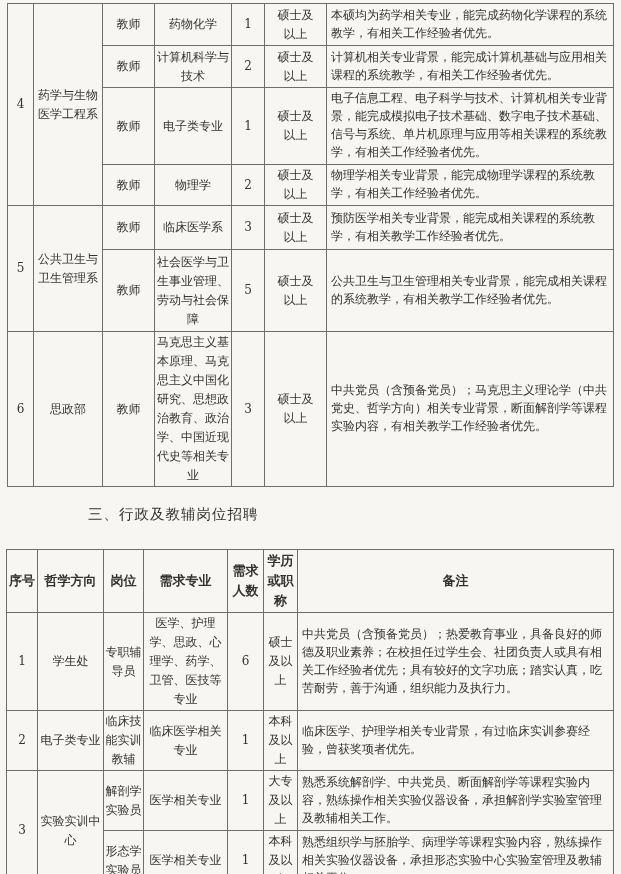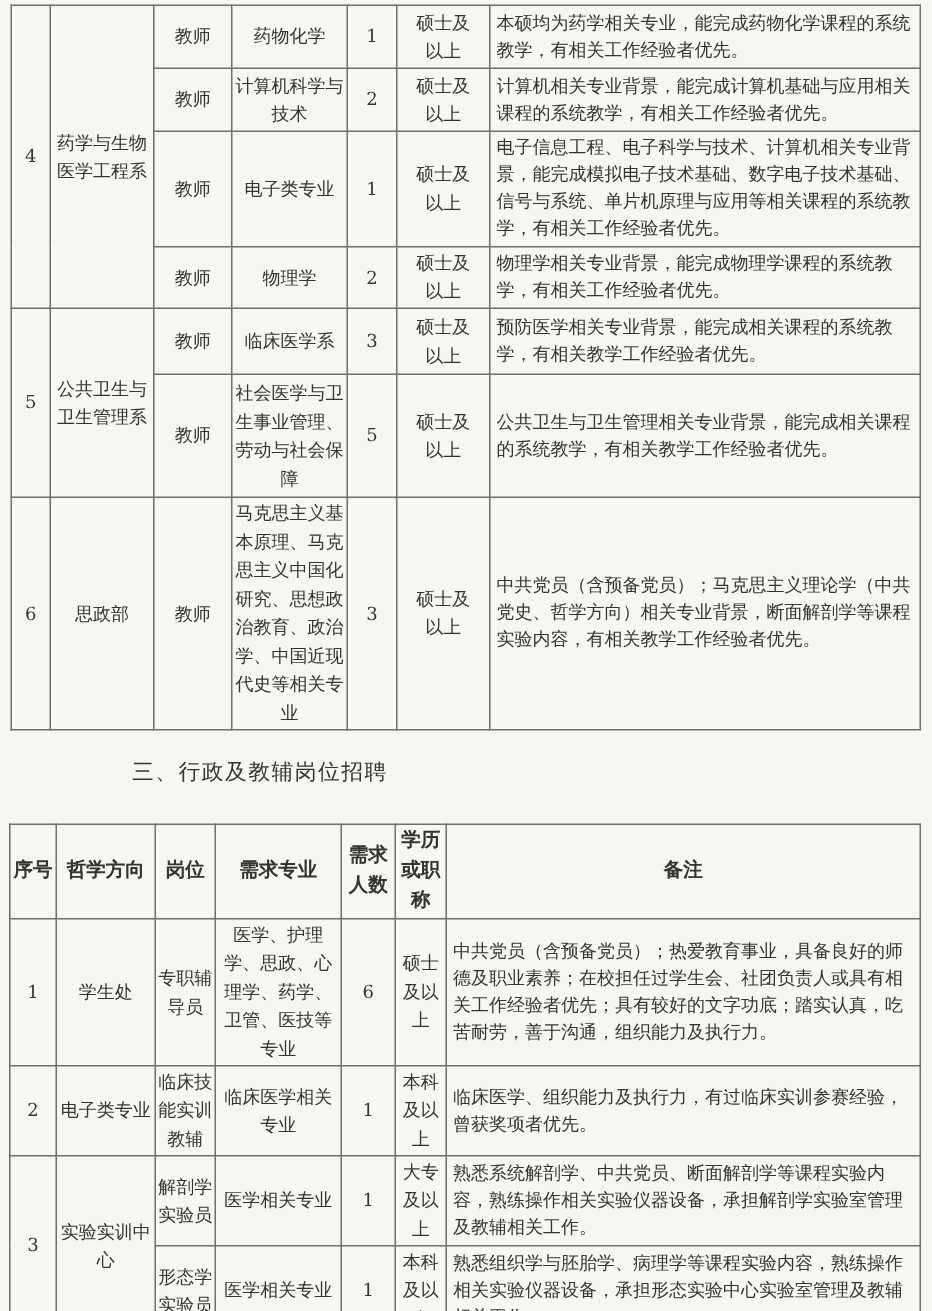--- a/index.html
+++ b/index.html
@@ -144,21 +144,21 @@
   </tr>
   <tr style="height:59px">
     <td>2</td>
     <td>电子类专业</td>
     <td>临床技能实训教辅</td>
     <td>临床医学相关专业</td>
     <td>1</td>
     <td class="pre">本科
 及以
 上</td>
-    <td class="remark">临床医学、组织能力及执行力，有过临床实训参赛经验，曾获奖项者优先。</td>
+    <td class="remark">临床医学、护理学相关专业背景，有过临床实训参赛经验，曾获奖项者优先。</td>
   </tr>
   <tr style="height:55px">
     <td rowspan="2">3</td>
     <td rowspan="2">实验实训中心</td>
     <td>解剖学实验员</td>
     <td>医学相关专业</td>
     <td>1</td>
     <td class="pre">大专
 及以
 上</td>

